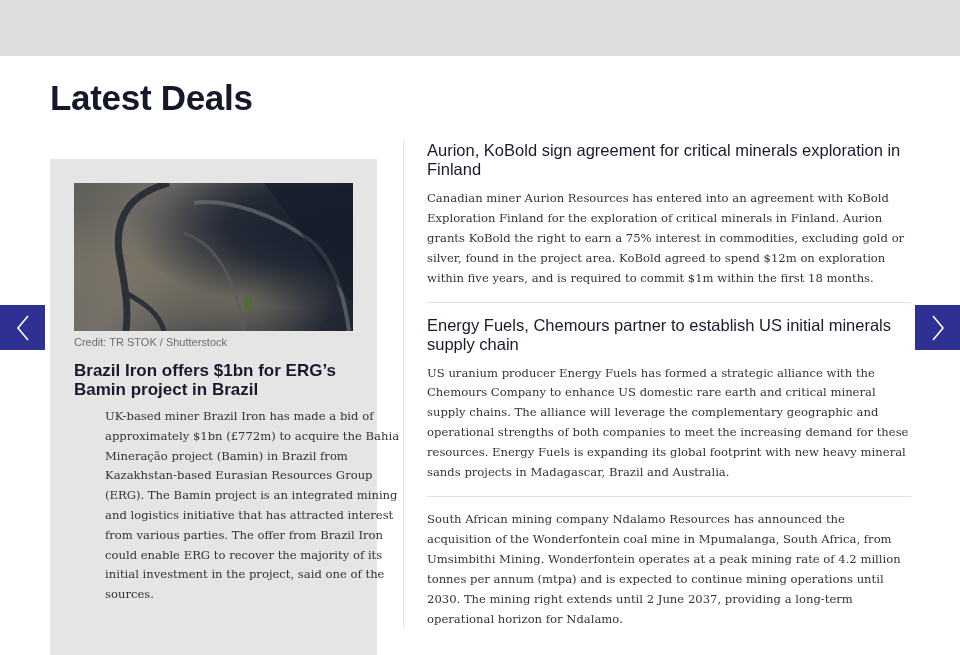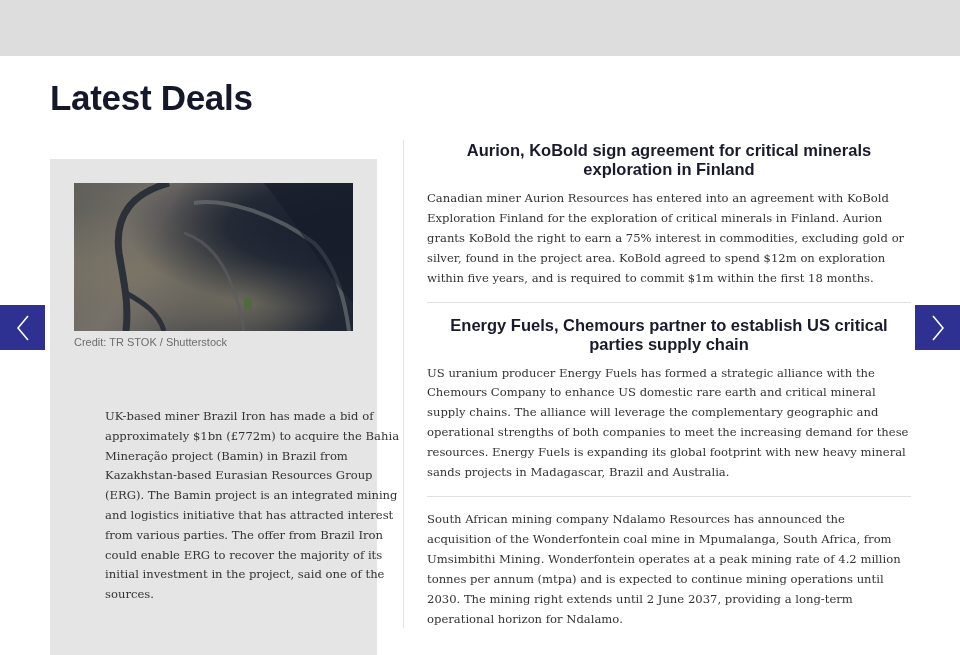--- a/index.html
+++ b/index.html
@@ -40,21 +40,21 @@
       position: absolute; left: 24px; top: 248px; width: 296px;
       font-family: "DejaVu Serif", serif; font-size: 11.6px; line-height: 19.8px; color: #333333; margin-left: 31px;
     }
 
     .divider-vertical { position: absolute; left: 403px; top: 140px; width: 1px; height: 488px; background: #e2e2e2; }
 
     .deal-list { position: absolute; left: 427px; top: 141px; width: 484px; }
     .deal-item { border-bottom: 1px solid #e0e0e0; padding-bottom: 13px; margin-bottom: 13px; }
     .deal-item:last-child { border-bottom: none; }
     .deal-headline {
-      font-weight: 700; font-size: 16.5px; line-height: 19px; color: #1a1a2e; margin-bottom: 7px; text-align: center;
+      font-weight: 400; font-size: 16.5px; line-height: 19px; color: #1a1a2e; margin-bottom: 7px;
     }
     .deal-summary {
       font-family: "DejaVu Serif", serif; font-size: 11.6px; line-height: 19.9px; color: #333333; margin-top: 10px;
     }
 
     .nav-arrow {
       position: absolute; top: 305px; width: 45px; height: 45px; background: #2e3192;
       display: flex; align-items: center; justify-content: center; cursor: pointer;
     }
     .nav-prev { left: 0; }
@@ -72,32 +72,33 @@
     <svg width="279" height="148" viewBox="0 0 279 148">
       <path d="M95 0 C60 10, 40 30, 45 70 C50 100, 55 120, 52 148" stroke="#2c3038" stroke-width="7" fill="none"></path>
       <path d="M52 110 C70 120, 85 130, 90 148" stroke="#2c3038" stroke-width="5" fill="none"></path>
       <path d="M120 20 C150 15, 200 30, 240 60 C260 80, 270 110, 275 148" stroke="#6b6f72" stroke-width="4" fill="none" opacity="0.7"></path>
       <path d="M110 50 C140 60, 160 90, 170 148" stroke="#5a5c60" stroke-width="3" fill="none" opacity="0.7"></path>
       <rect x="170" y="115" width="8" height="12" fill="#4b6b3a" opacity="0.8"></rect>
       <path d="M190 0 L279 0 L279 120 C250 90, 230 50, 190 0 Z" fill="#141a26" opacity="0.55"></path>
     </svg>
   </div>
   <div class="image-credit">Credit: TR STOK / Shutterstock</div>
+  <div class="featured-headline">Brazil Iron offers $1bn for ERG’s Bamin project in Brazil</div>
   <p class="featured-summary">UK-based miner Brazil Iron has made a bid of approximately $1bn (£772m) to acquire the Bahia Mineração project (Bamin) in Brazil from Kazakhstan-based Eurasian Resources Group (ERG). The Bamin project is an integrated mining and logistics initiative that has attracted interest from various parties. The offer from Brazil Iron could enable ERG to recover the majority of its initial investment in the project, said one of the sources.</p>
 </div>
 
 <div class="divider-vertical"></div>
 
 <div class="deal-list">
   <div class="deal-item">
     <div class="deal-headline">Aurion, KoBold sign agreement for critical minerals exploration in Finland</div>
     <p class="deal-summary">Canadian miner Aurion Resources has entered into an agreement with KoBold Exploration Finland for the exploration of critical minerals in Finland. Aurion grants KoBold the right to earn a 75% interest in commodities, excluding gold or silver, found in the project area. KoBold agreed to spend $12m on exploration within five years, and is required to commit $1m within the first 18 months.</p>
   </div>
   <div class="deal-item">
-    <div class="deal-headline">Energy Fuels, Chemours partner to establish US critical parties supply chain</div>
+    <div class="deal-headline">Energy Fuels, Chemours partner to establish US initial minerals supply chain</div>
     <p class="deal-summary">US uranium producer Energy Fuels has formed a strategic alliance with the Chemours Company to enhance US domestic rare earth and critical mineral supply chains. The alliance will leverage the complementary geographic and operational strengths of both companies to meet the increasing demand for these resources. Energy Fuels is expanding its global footprint with new heavy mineral sands projects in Madagascar, Brazil and Australia.</p>
   </div>
   <div class="deal-item">
     <p class="deal-summary">South African mining company Ndalamo Resources has announced the acquisition of the Wonderfontein coal mine in Mpumalanga, South Africa, from Umsimbithi Mining. Wonderfontein operates at a peak mining rate of 4.2 million tonnes per annum (mtpa) and is expected to continue mining operations until 2030. The mining right extends until 2 June 2037, providing a long-term operational horizon for Ndalamo.</p>
   </div>
 </div>
 
 <div class="nav-arrow nav-prev">
   <svg width="16" height="28" viewBox="0 0 16 28">
     <polyline points="13,2 3,14 13,26" fill="none" stroke="#ffffff" stroke-width="1.6"></polyline>

